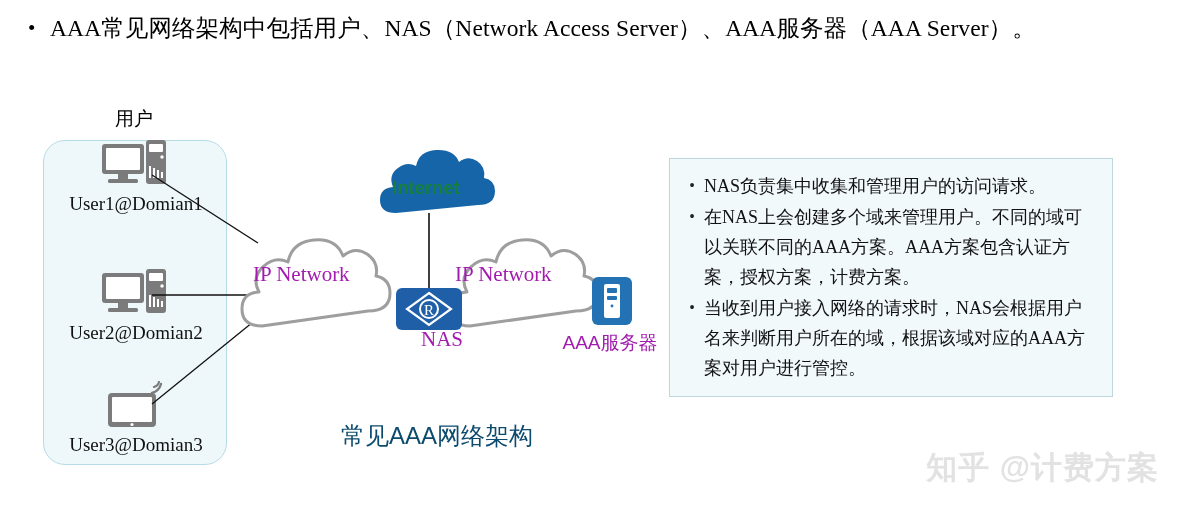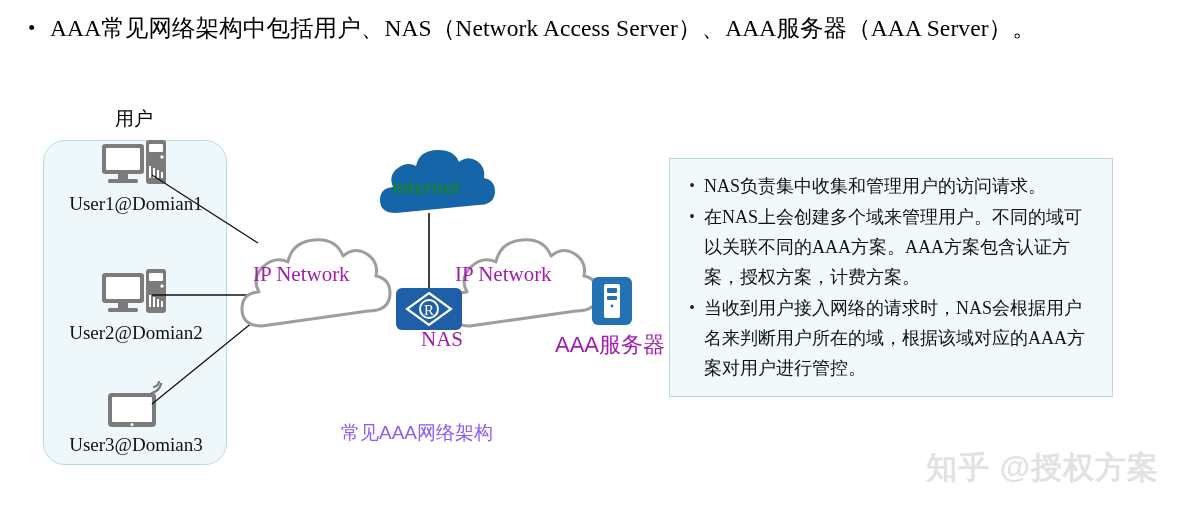--- a/index.html
+++ b/index.html
@@ -115,40 +115,40 @@
     font-size: 21px;
   }
   #label-nas {
     left: 395px; top: 327px;
     width: 68px; text-align: right;
     font-size: 21px;
   }
   #label-aaa-server {
     left: 548px; top: 330px;
     width: 124px; text-align: center;
-    font-size: 22px;
+    font-size: 19px;
     font-family: "Liberation Sans", sans-serif;
   }
   #label-internet {
     position: absolute;
     left: 383px; top: 178px;
     width: 86px;
     text-align: center;
     font-size: 18px;
     font-weight: bold;
     color: #15803d;
     font-family: "Liberation Sans", sans-serif;
     letter-spacing: 0.2px;
   }
   #caption-diagram {
     position: absolute;
     left: 341px; top: 420px;
-    font-size: 19px;
-    font-family: "Liberation Sans", sans-serif;
-    color: #8b5cf6;
+    font-size: 24px;
+    font-family: "Liberation Sans", sans-serif;
+    color: #0c4a6e;
     white-space: nowrap;
   }
 
   
   #info-panel {
     position: absolute;
     left: 669px;
     top: 158px;
     width: 444px;
     height: 239px;
@@ -335,15 +335,15 @@
     <div class="info-row">
       <span class="info-bullet">•</span>
       <span class="info-text">在NAS上会创建多个域来管理用户。不同的域可以关联不同的AAA方案。AAA方案包含认证方案，授权方案，计费方案。</span>
     </div>
     <div class="info-row">
       <span class="info-bullet">•</span>
       <span class="info-text">当收到用户接入网络的请求时，NAS会根据用户名来判断用户所在的域，根据该域对应的AAA方案对用户进行管控。</span>
     </div>
   </div>
 
-  <div id="watermark">知乎 @授权方案</div>
+  <div id="watermark">知乎 @计费方案</div>
 
 </div>
 
 </body></html>

